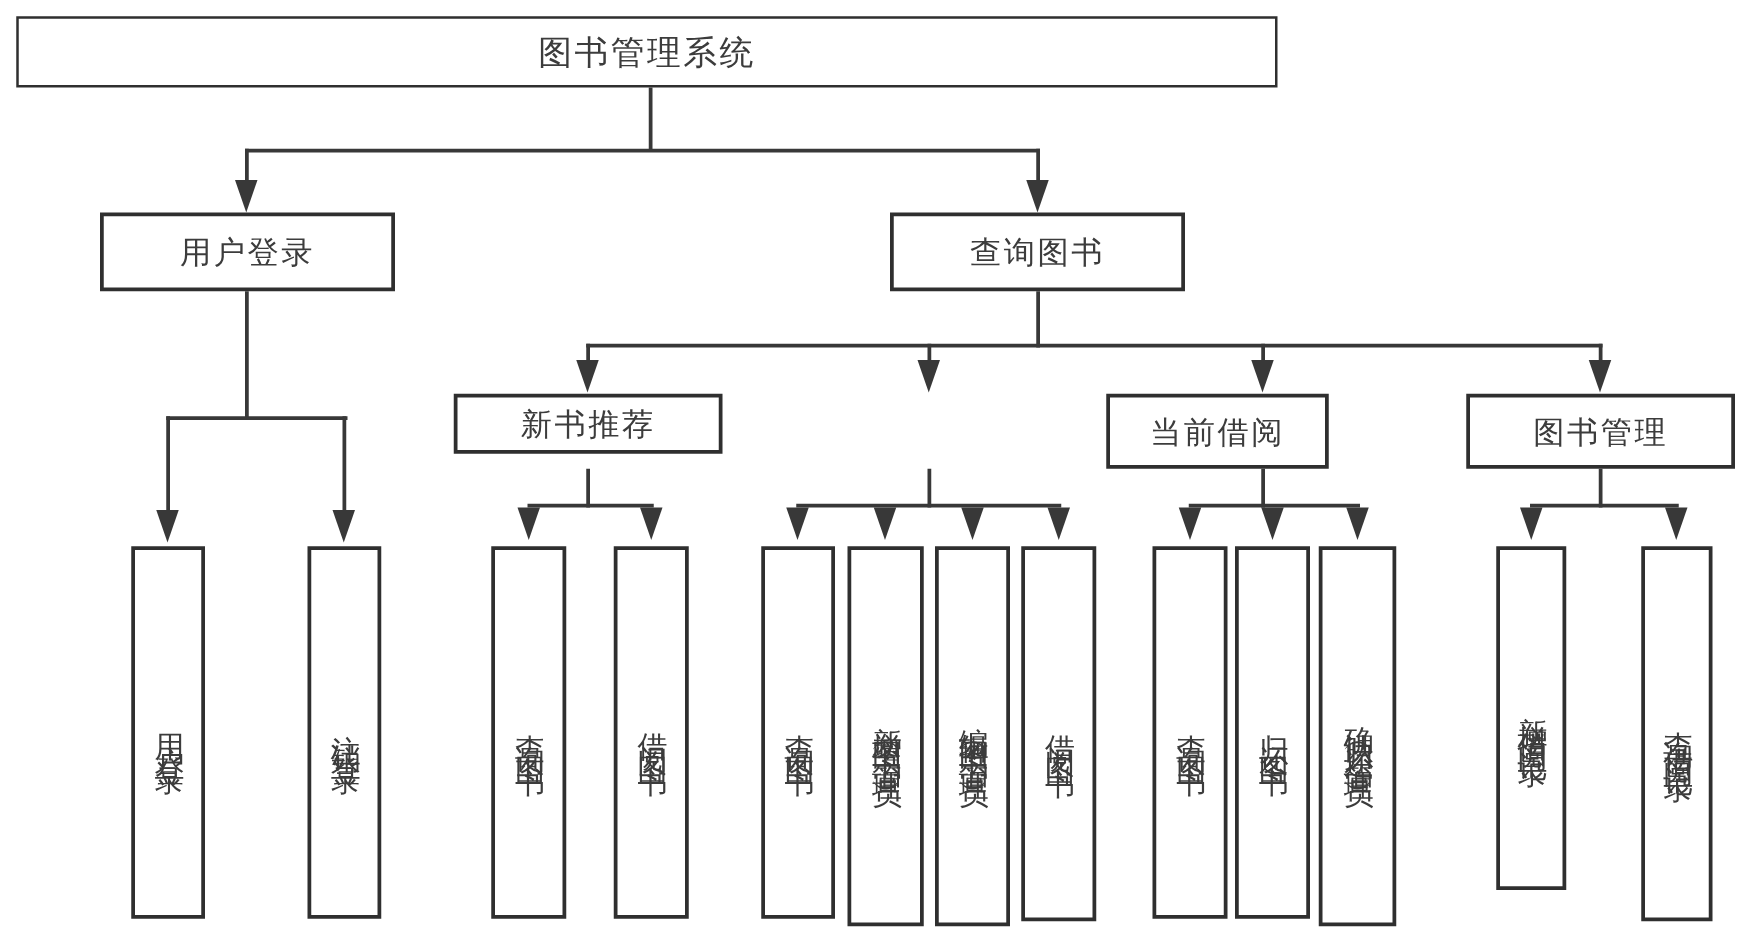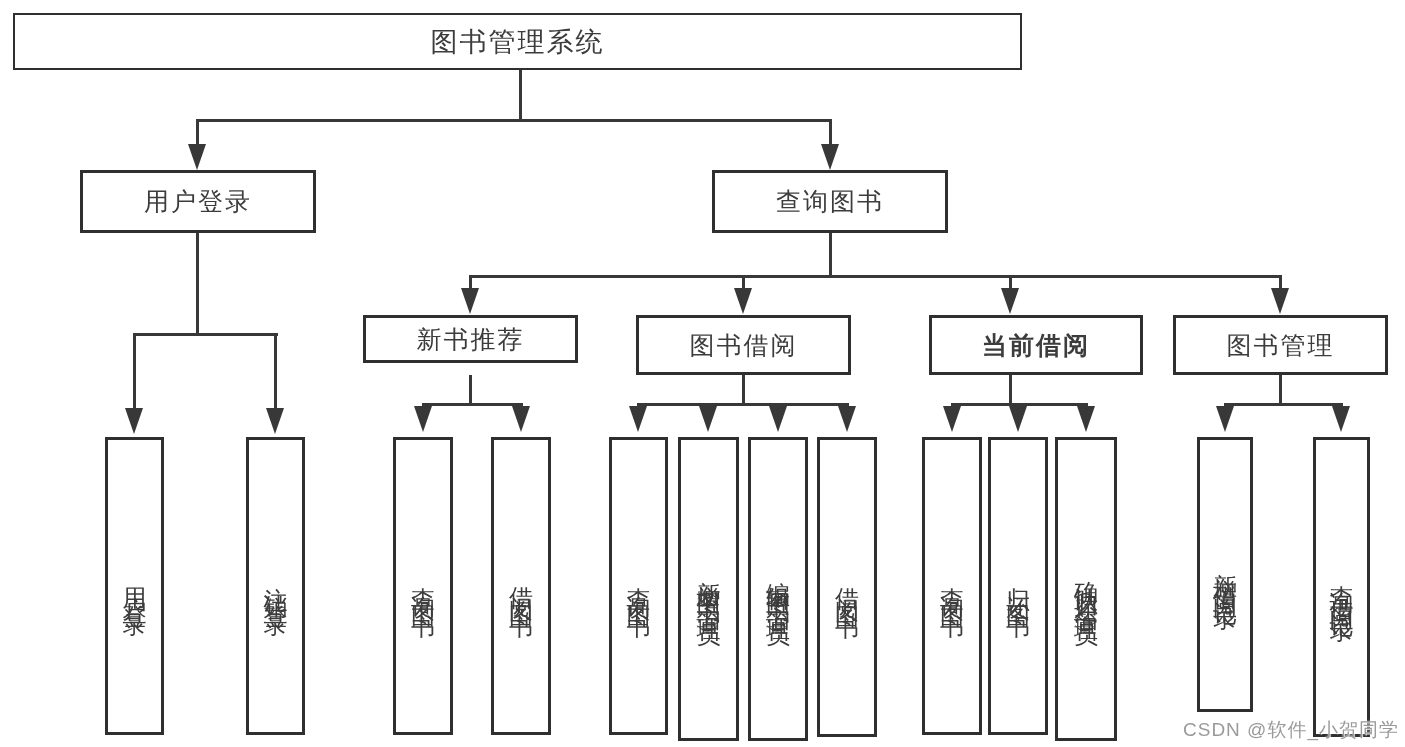--- a/index.html
+++ b/index.html
@@ -79,25 +79,22 @@
   </div>
 
   <div class="box" style="left:712px;top:170px;width:236px;height:63px;">
     <span class="hlabel">查询图书</span>
   </div>
 
   <div class="box" style="left:363px;top:315px;width:215px;height:48px;">
     <span class="hlabel">新书推荐</span>
   </div>
 
-  <div class="box" style="left:636px;top:315px;width:215px;height:60px;">
-    <span class="hlabel">图书借阅</span>
-  </div>
 
-  <div class="box" style="left:929px;top:315px;width:214px;height:60px;font-weight:bold;">
+  <div class="box" style="left:885px;top:315px;width:178px;height:60px;">
     <span class="hlabel">当前借阅</span>
   </div>
 
   <div class="box" style="left:1173px;top:315px;width:215px;height:60px;">
     <span class="hlabel">图书管理</span>
   </div>
 
   <div class="box" style="left:105px;top:437px;width:59px;height:298px;">
     <span class="vtext">用户登录</span>
   </div>
@@ -183,14 +180,13 @@
   <div class="hline" style="left:951px;top:403px;width:137px;height:3px;"></div>
   <div class="ah" style="left:943px;top:406px;"></div>
   <div class="ah" style="left:1009px;top:406px;"></div>
   <div class="ah" style="left:1077px;top:406px;"></div>
 
   <div class="vline" style="left:1279px;top:375px;width:3px;height:31px;"></div>
   <div class="hline" style="left:1224px;top:403px;width:119px;height:3px;"></div>
   <div class="ah" style="left:1216px;top:406px;"></div>
   <div class="ah" style="left:1332px;top:406px;"></div>
 
-  <div class="watermark">CSDN @软件_小贺同学</div>
 </div>
 
 </body></html>

